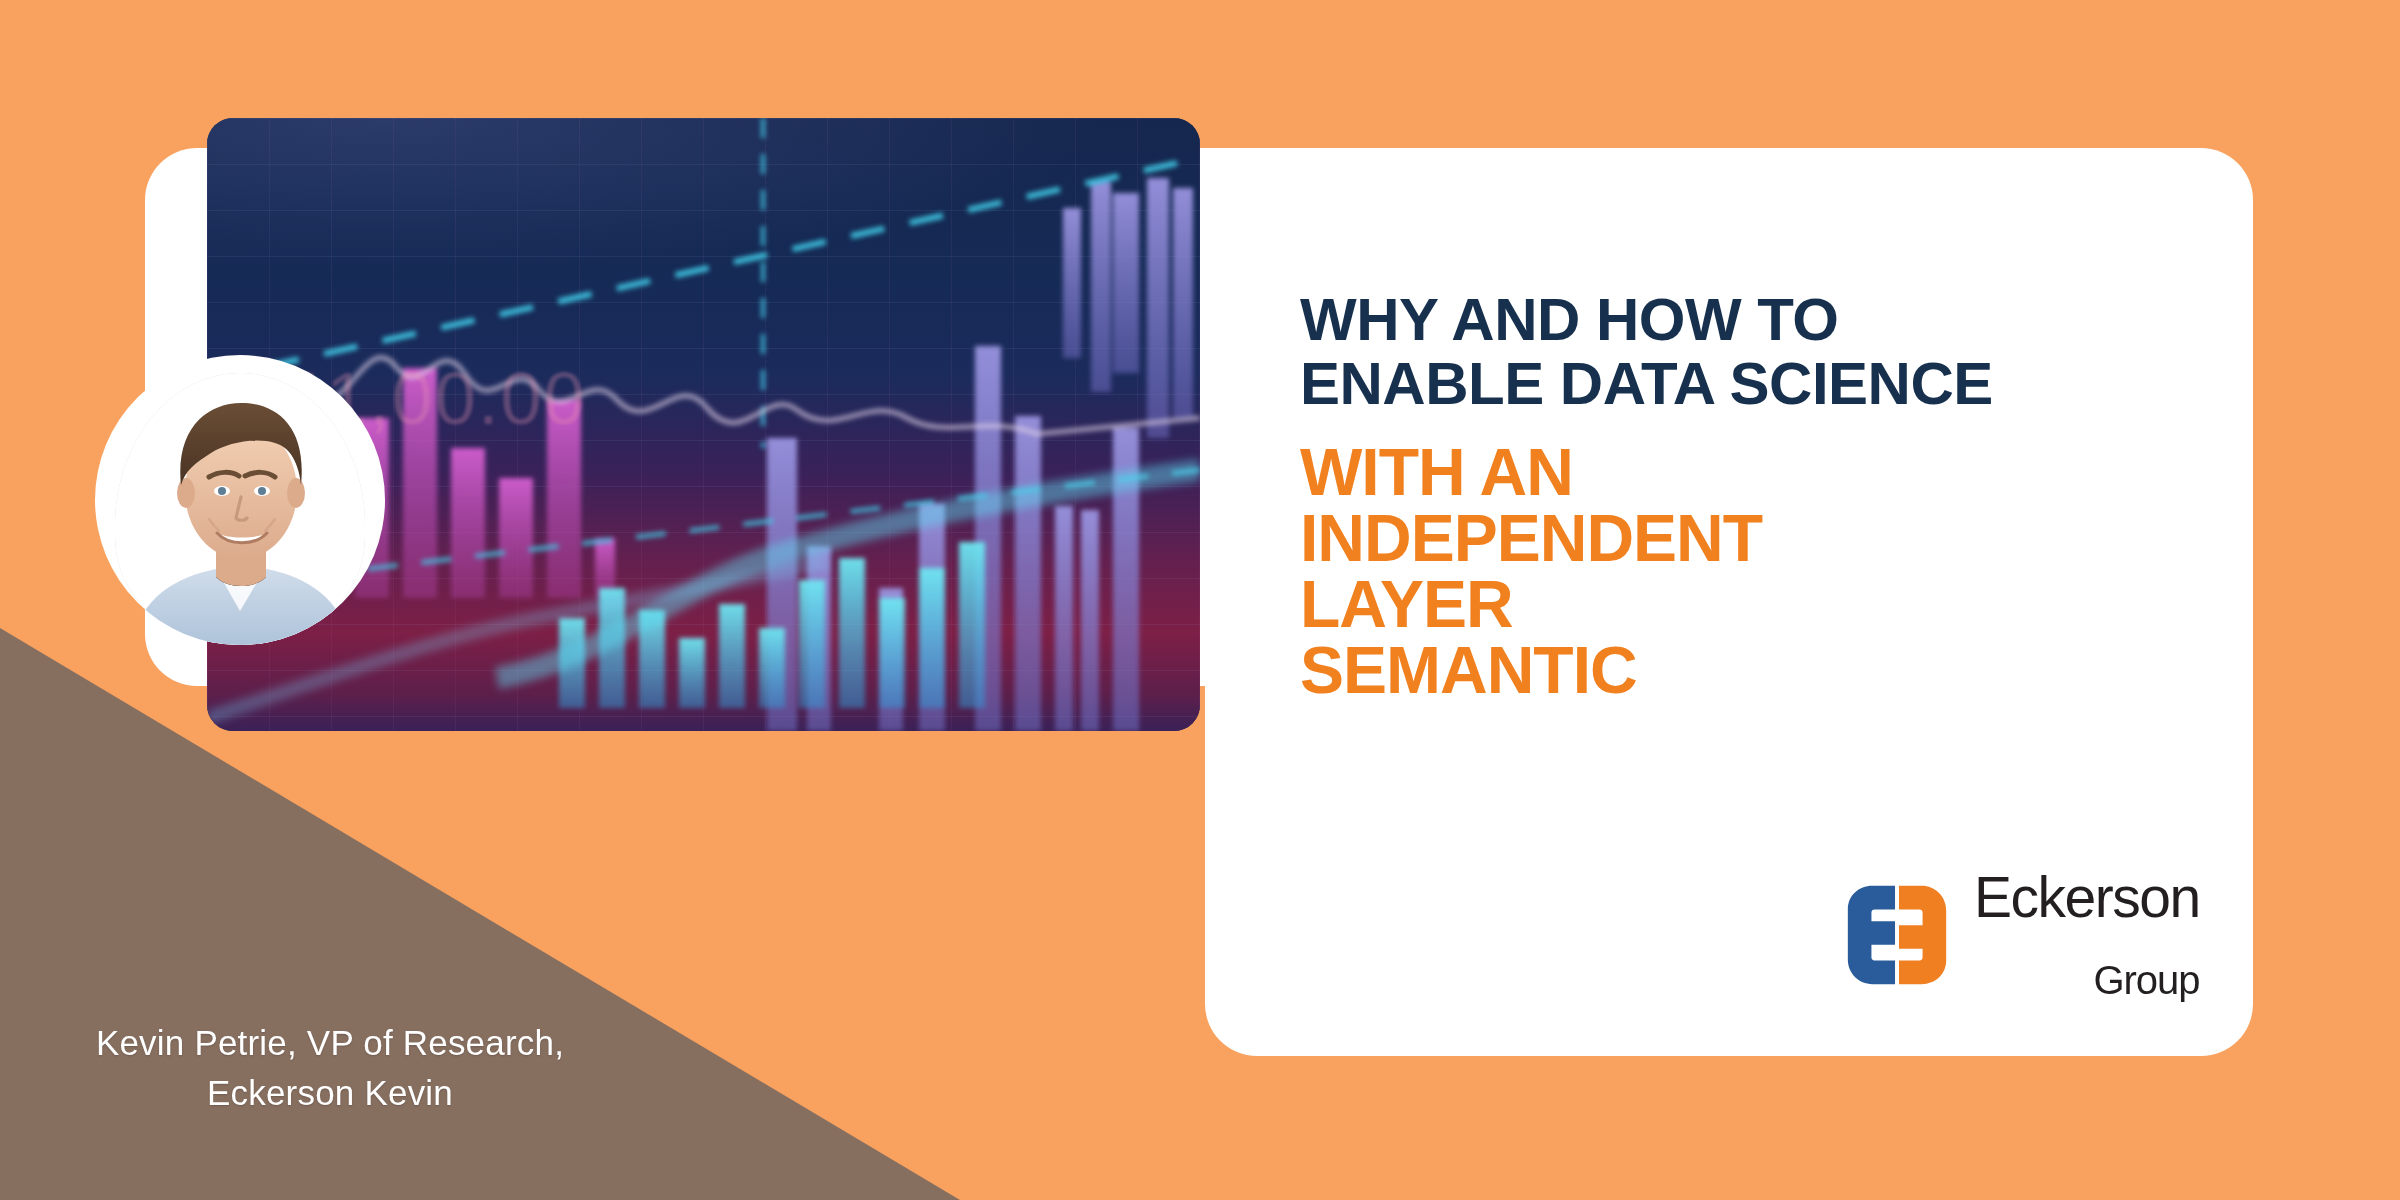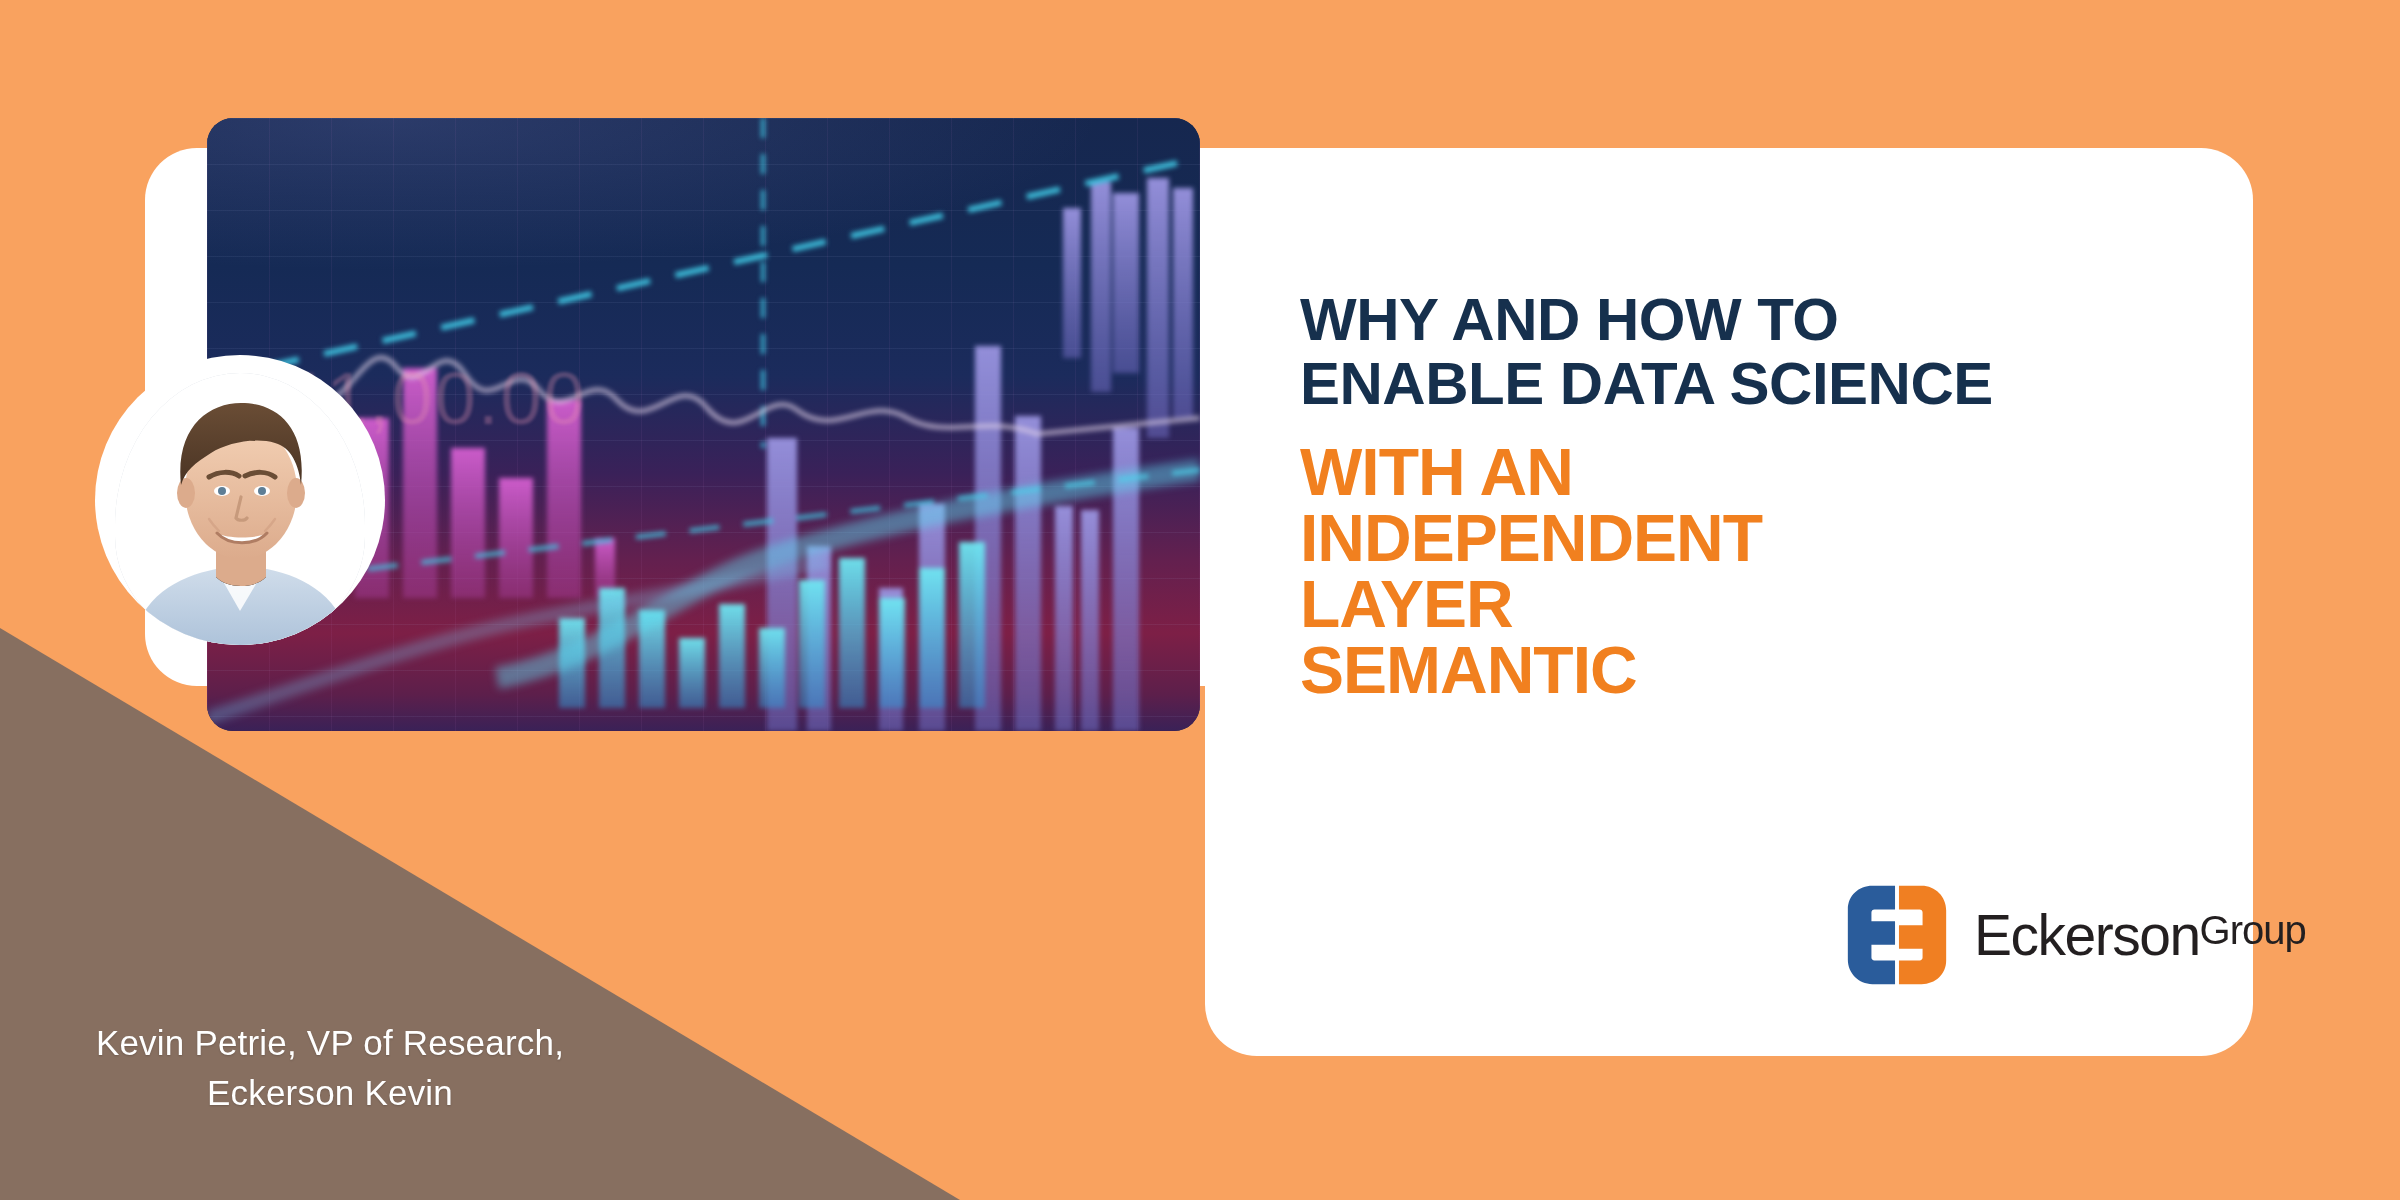--- a/index.html
+++ b/index.html
@@ -206,33 +206,34 @@
     left: 1838px;
     top: 870px;
     width: 400px;
     height: 130px;
     display: flex;
     align-items: center;
     gap: 18px;
     z-index: 7;
   }
   .logo-mark { width: 118px; height: 118px; flex: none; }
-  .logo-text { display: flex; flex-direction: row; line-height: .92; }
+  .logo-text { display: flex; flex-direction: column; line-height: .92; gap: 36px; }
   .logo-text-main {
     font-size: 57px;
     font-weight: 400;
     color: #231f20;
     letter-spacing: -1.5px;
   }
   .logo-text-sub {
     font-size: 40px;
     font-weight: 400;
     color: #231f20;
     letter-spacing: -1px;
     margin-top: 3px;
+    text-align: right;
   }
 </style>
 </head>
 <body>
 
 <div class="banner">
 
   <div class="media-card"></div>
 
   <div class="chart-frame">

